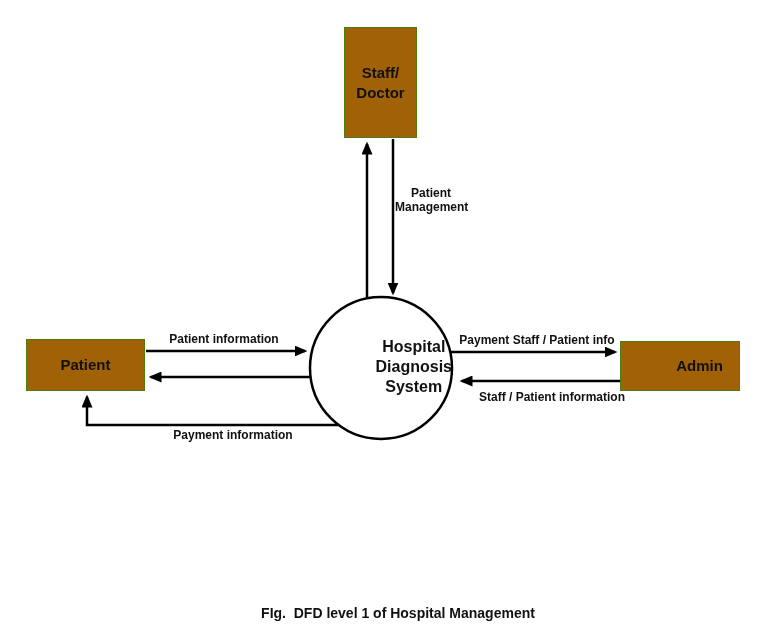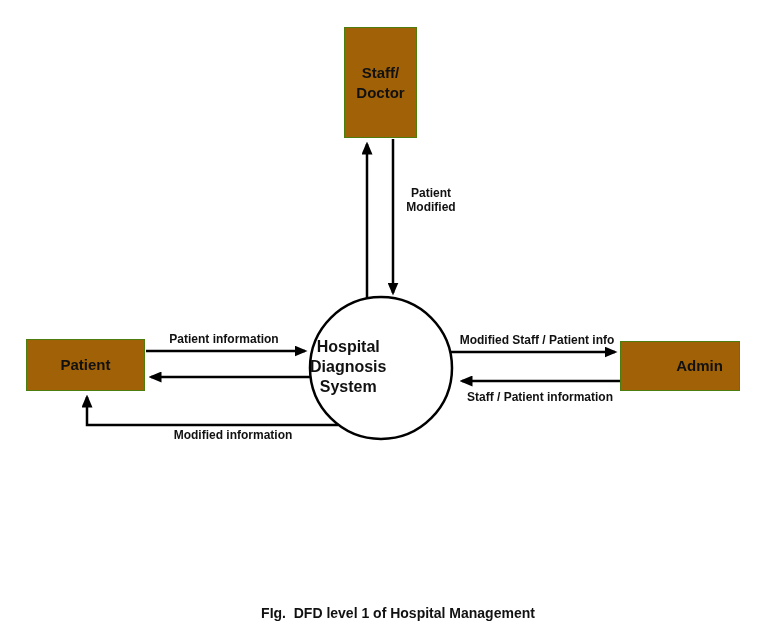--- a/index.html
+++ b/index.html
@@ -28,21 +28,21 @@
     justify-content: center;
     text-align: center;
   }
   .entity-label { font-size: 15px; line-height: 20px; }
   .process-label {
     position: absolute;
     left: 310px; top: 296px;
     width: 142px; height: 142px;
     display: flex;
     align-items: center;
-    justify-content: flex-start;
+    justify-content: flex-end;
     text-align: center;
     font-size: 16px;
     line-height: 20px;
   }
   .flow-label {
     position: absolute;
     font-size: 12px;
     line-height: 14px;
     text-align: center;
   }
@@ -99,30 +99,30 @@
     <div>
       <span class="ln">Hospital</span>
       <span class="ln">Diagnosis</span>
       <span class="ln">System</span>
     </div>
   </div>
 
 
   <div class="flow-label" style="left:395px; top:186px; width:72px;">
     <span class="ln">Patient</span>
-    <span class="ln">Modified</span>
+    <span class="ln">Management</span>
   </div>
 
   <div class="flow-label" style="left:150px; top:332px; width:148px;">Patient information</div>
 
 
-  <div class="flow-label" style="left:158px; top:428px; width:150px;">Modified information</div>
+  <div class="flow-label" style="left:158px; top:428px; width:150px;">Payment information</div>
 
-  <div class="flow-label" style="left:452px; top:333px; width:170px;">Modified Staff / Patient info</div>
+  <div class="flow-label" style="left:452px; top:333px; width:170px;">Payment Staff / Patient info</div>
 
-  <div class="flow-label" style="left:455px; top:390px; width:170px;">Staff / Patient information</div>
+  <div class="flow-label" style="left:455px; top:390px; width:170px;text-align:right;">Staff / Patient information</div>
 
   <div class="caption">
     <span class="ln">FIg.  DFD level 1 of Hospital Management</span>
     
   </div>
 
 </div>
 
 </body></html>

